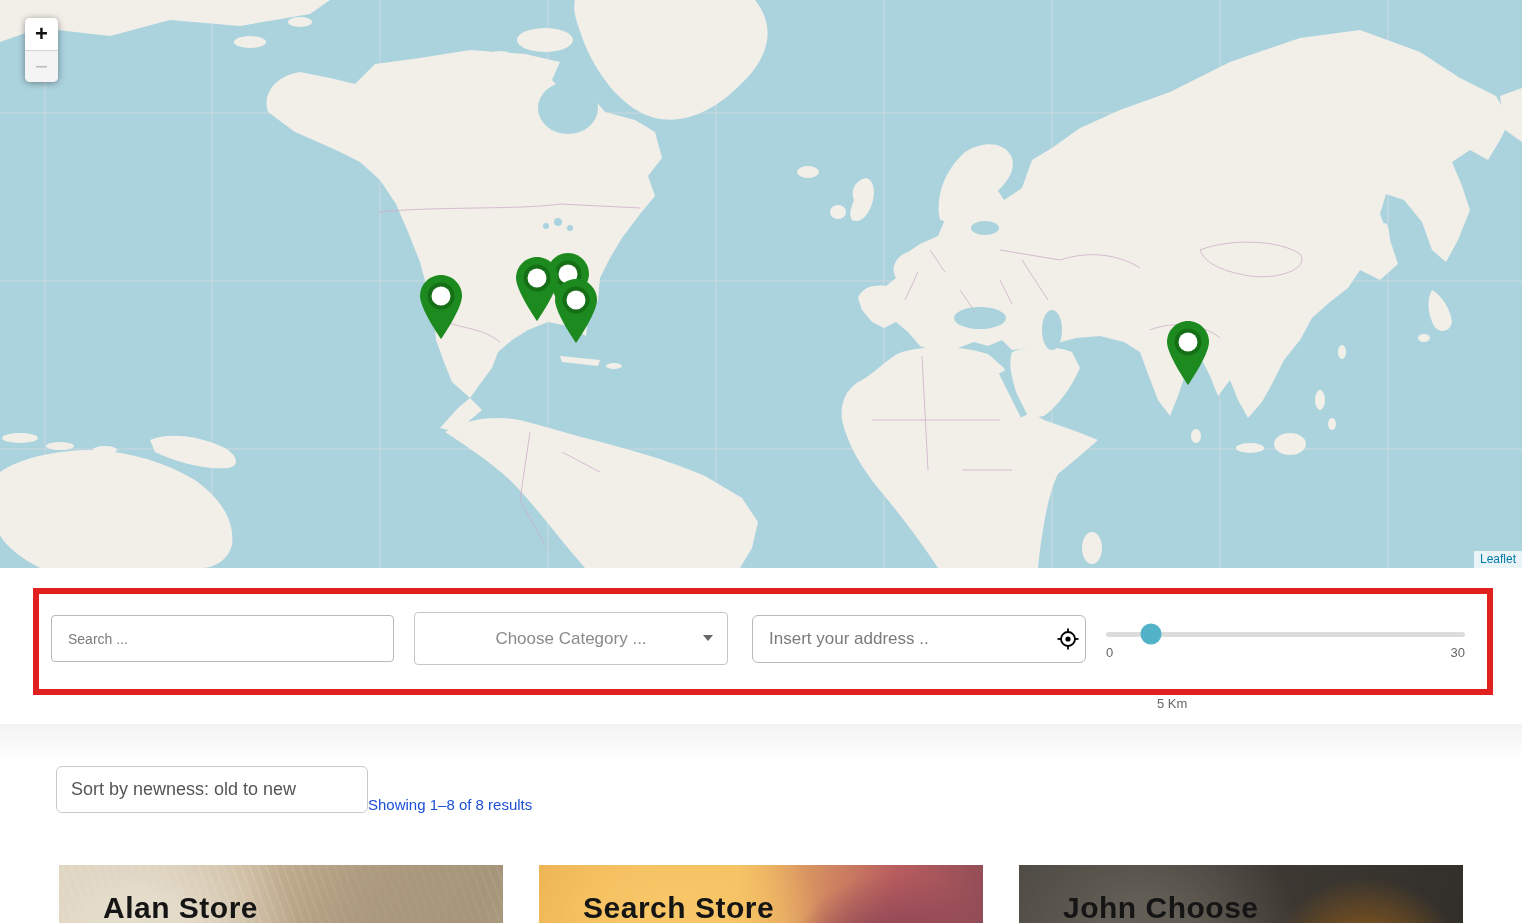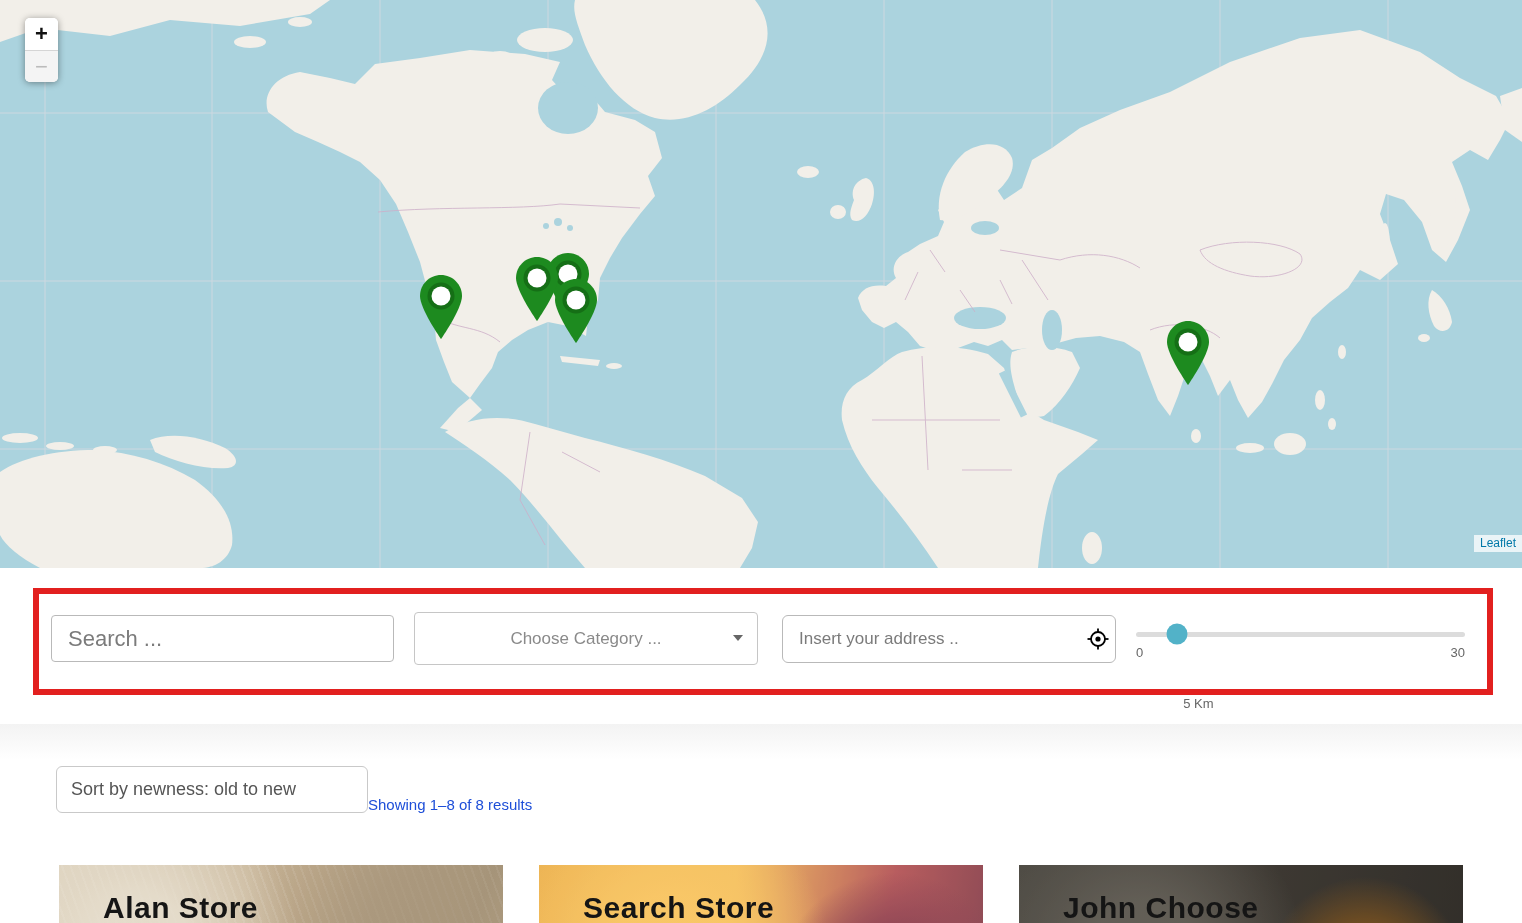--- a/index.html
+++ b/index.html
@@ -9,34 +9,34 @@
   
   .map { position:relative; width:1522px; height:568px; background:#abd3de; overflow:hidden; }
   .map svg.world { position:absolute; inset:0; }
 
   .zoom-ctl { position:absolute; top:18px; left:25px; width:33px; background:#fff;
               border-radius:5px; box-shadow:0 1px 7px rgba(0,0,0,.4); overflow:hidden; z-index:20; }
   .zoom-btn { width:33px; height:32px; display:flex; align-items:center; justify-content:center;
               font-size:22px; font-weight:bold; color:#111; background:#fff; cursor:pointer; }
   .zoom-btn.out { border-top:1px solid #d5d5d5; color:#bbb; background:#f4f4f4; font-weight:normal; }
 
-  .attribution { position:absolute; right:0; bottom:16px; z-index:20; background:rgba(255,255,255,.75);
+  .attribution { position:absolute; right:0; bottom:0; z-index:20; background:rgba(255,255,255,.75);
                  padding:1px 6px 2px; font-size:12px; color:#0078A8; }
 
   .marker { position:absolute; width:44px; height:66px; transform:translate(-50%,-100%); z-index:10; cursor:pointer; }
 
   
   .filter-bar { width:1460px; margin:20px 0 0 33px; border:6px solid #e2201f;
                 display:flex; align-items:center; padding:18px 10px 24px 12px; background:#fff; }
   .search-input { width:343px; height:47px; border:1px solid #b9b9b9; border-radius:4px;
-                  padding:0 16px; font-size:22px; color:#444; outline:none;
+                  padding:0 16px; font-size:14px; color:#444; outline:none;
                   font-family:"Liberation Sans",sans-serif; }
   .search-input::placeholder, .address-input::placeholder { color:#7b7b7b; opacity:1; }
 
-  .category-select { width:344px; height:53px; margin-left:20px; border:1px solid #c6c6c6; border-radius:4px;
+  .category-select { width:314px; height:53px; margin-left:20px; border:1px solid #c6c6c6; border-radius:4px;
                      display:flex; align-items:center; justify-content:center; position:relative;
                      font-size:17px; color:#8a8a8a; cursor:pointer; background:#fff; }
   .caret { position:absolute; right:14px; top:22px; width:0; height:0;
            border-left:5px solid transparent; border-right:5px solid transparent;
            border-top:6px solid #666; }
 
   .address-wrap { width:334px; height:48px; margin-left:24px; border:1px solid #b9b9b9; border-radius:6px;
                   display:flex; align-items:center; padding:0 4px 0 16px; background:#fff; }
   .address-input { flex:1; border:none; outline:none; font-size:17px; color:#444;
                    font-family:"Liberation Sans",sans-serif; }

